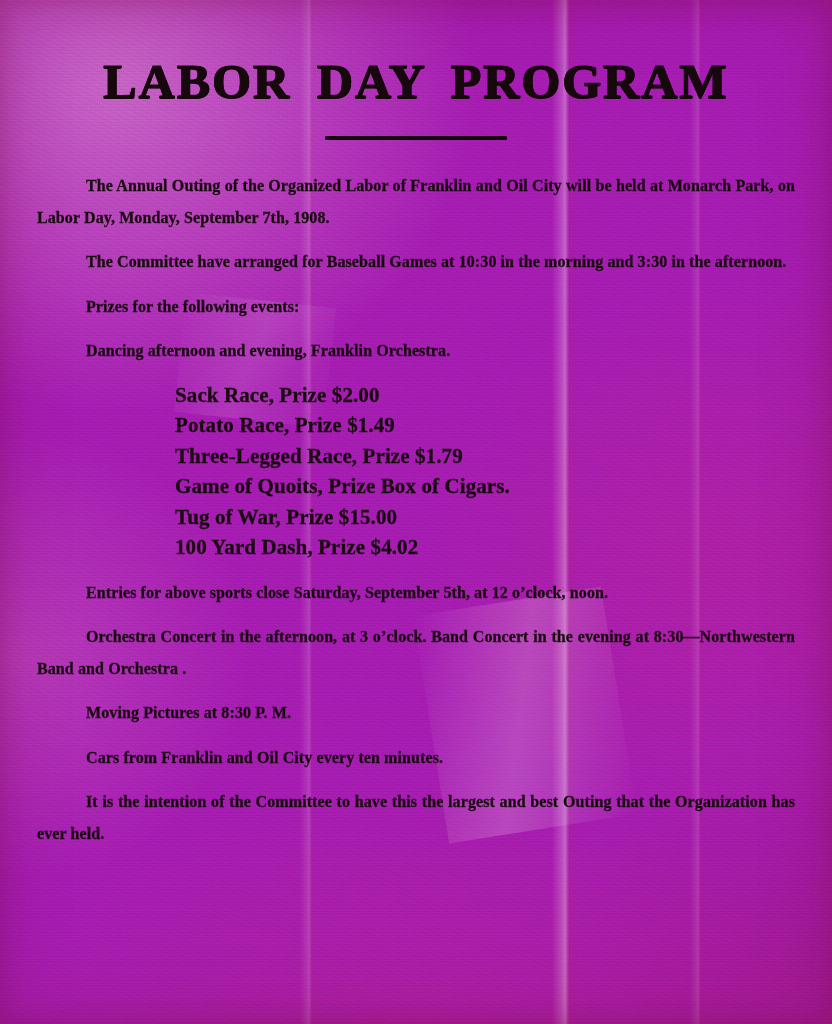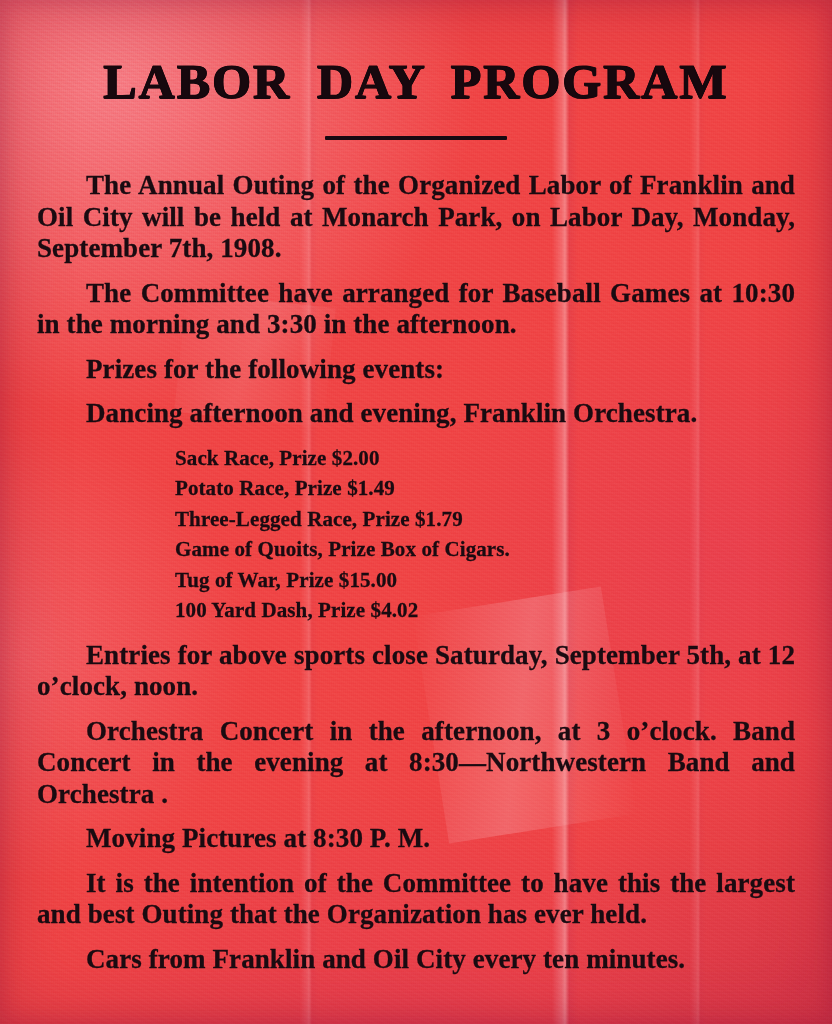--- a/index.html
+++ b/index.html
@@ -8,21 +8,21 @@
     padding: 0;
     background: #555;
   }
 
   
   #poster {
     position: relative;
     width: 832px;
     height: 1024px;
     overflow: hidden;
-    background-color: #ef4444;
+    background-color: #a21caf;
     font-family: "Liberation Serif", "DejaVu Serif", serif;
     color: #1a0c12;
     box-sizing: border-box;
   }
 
   
   .paper-grain {
     position: absolute;
     inset: 0;
     pointer-events: none;
@@ -135,21 +135,21 @@
     background: #180911;
     border-radius: 1px;
   }
 
   .body-block {
     margin-top: 30px;
   }
 
   p.para {
     margin: 0 0 13px 0;
-    font-size: 27px;
+    font-size: 16px;
     line-height: 31.5px;
     font-weight: bold;
     text-align: justify;
     text-indent: 49px;
     color: #1a0b11;
     letter-spacing: 0.1px;
     -webkit-text-stroke: 0.26px #1a0b11;
   }
 
   
@@ -219,21 +219,21 @@
         <li>100 Yard Dash, Prize $4.02</li>
       </ul>
 
       <p class="para">Entries for above sports close Saturday, September 5th, at 12 o’clock, noon.</p>
 
 
       <p class="para">Orchestra Concert in the afternoon, at 3 o’clock.   Band Concert in the evening at 8:30—Northwestern Band and Orchestra .</p>
 
       <p class="para single">Moving Pictures at 8:30 P. M.</p>
 
+      <p class="para single">Cars from Franklin and Oil City every ten minutes.</p>
+
       <p class="para">It is the intention of the Committee to have this the largest and best Outing that the Organization has ever held.</p>
-
-      <p class="para single">Cars from Franklin and Oil City every ten minutes.</p>
 
     </div>
   </div>
 
   <div class="vignette"></div>
 </div>
 
 </body></html>

